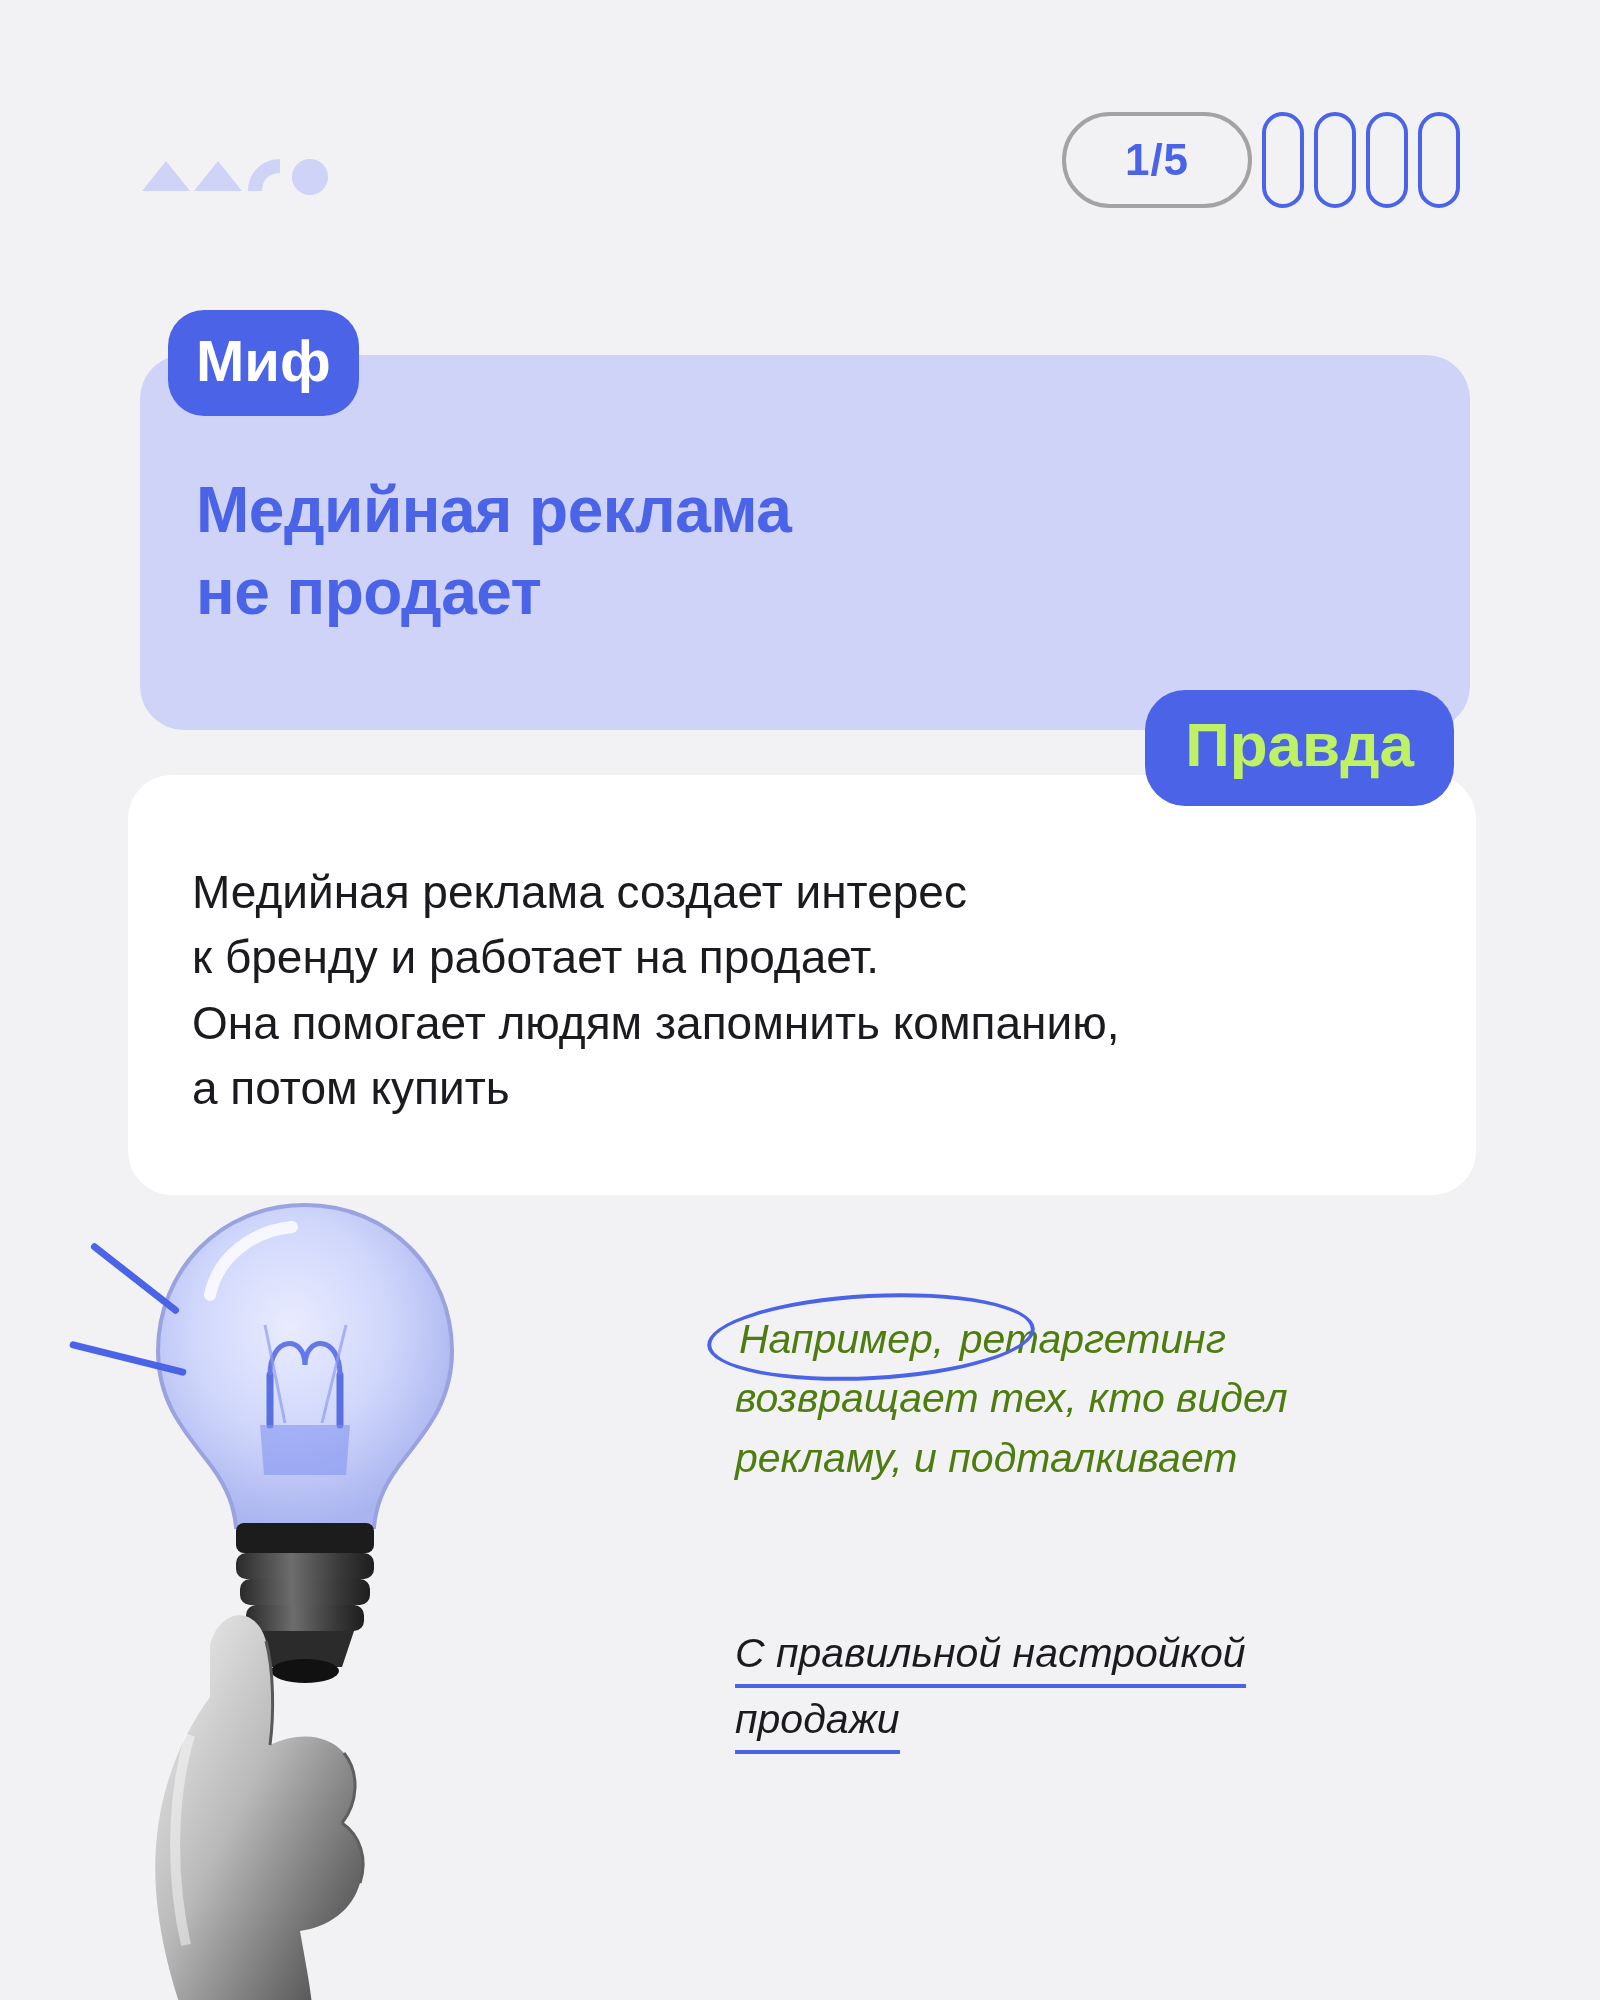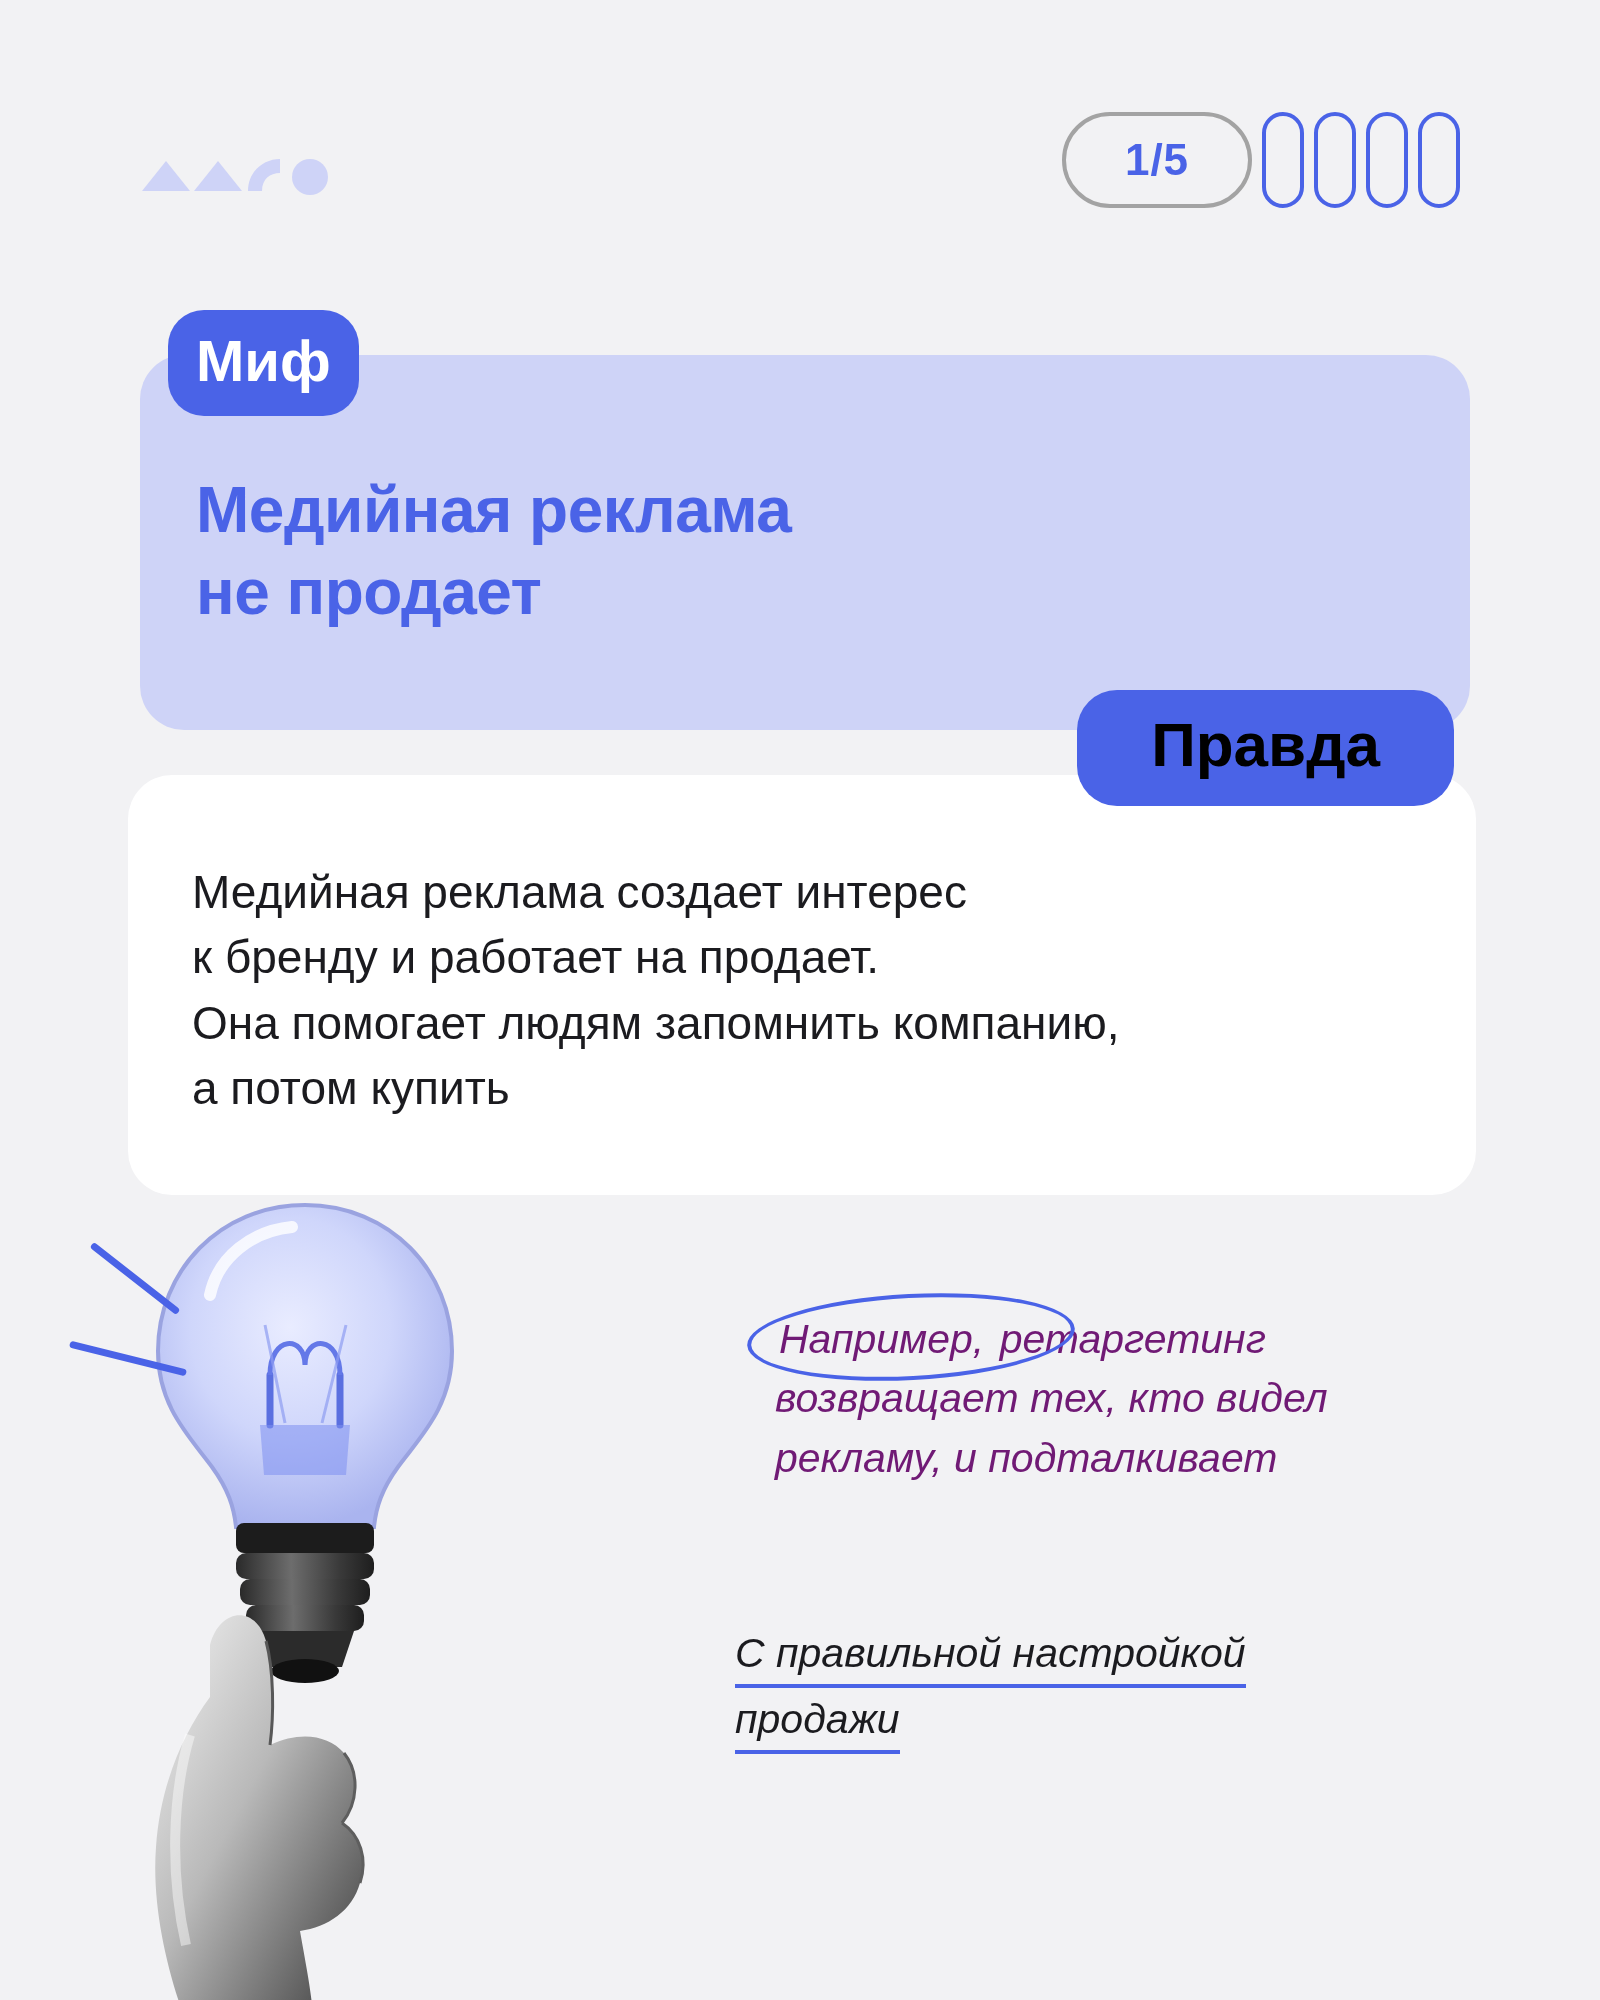--- a/index.html
+++ b/index.html
@@ -101,22 +101,22 @@
     height: 420px;
     background: #ffffff;
     border-radius: 44px;
   }
   .truth-tag {
     position: absolute;
     right: 146px;
     top: 690px;
     background: #4a63e7;
     border-radius: 40px;
-    padding: 24px 74px 30px;
-    color: #000000;
+    padding: 24px 40px 30px;
+    color: #bef264;
     font-size: 62px;
     font-weight: 700;
     line-height: 1;
     z-index: 4;
   }
   .truth-text {
     position: absolute;
     left: 192px;
     top: 860px;
     width: 1180px;
@@ -144,22 +144,21 @@
 
   
   .note-1 {
     position: absolute;
     left: 735px;
     top: 1310px;
     width: 640px;
     font-size: 41px;
     font-style: italic;
     line-height: 1.45;
-    color: #701a75;
-    margin-left: 40px;
+    color: #4d7c0f;
   }
   .circle-word {
     position: relative;
     display: inline-block;
     padding: 0 4px;
   }
   .circle-word::after {
     content: "";
     position: absolute;
     left: -28px;

